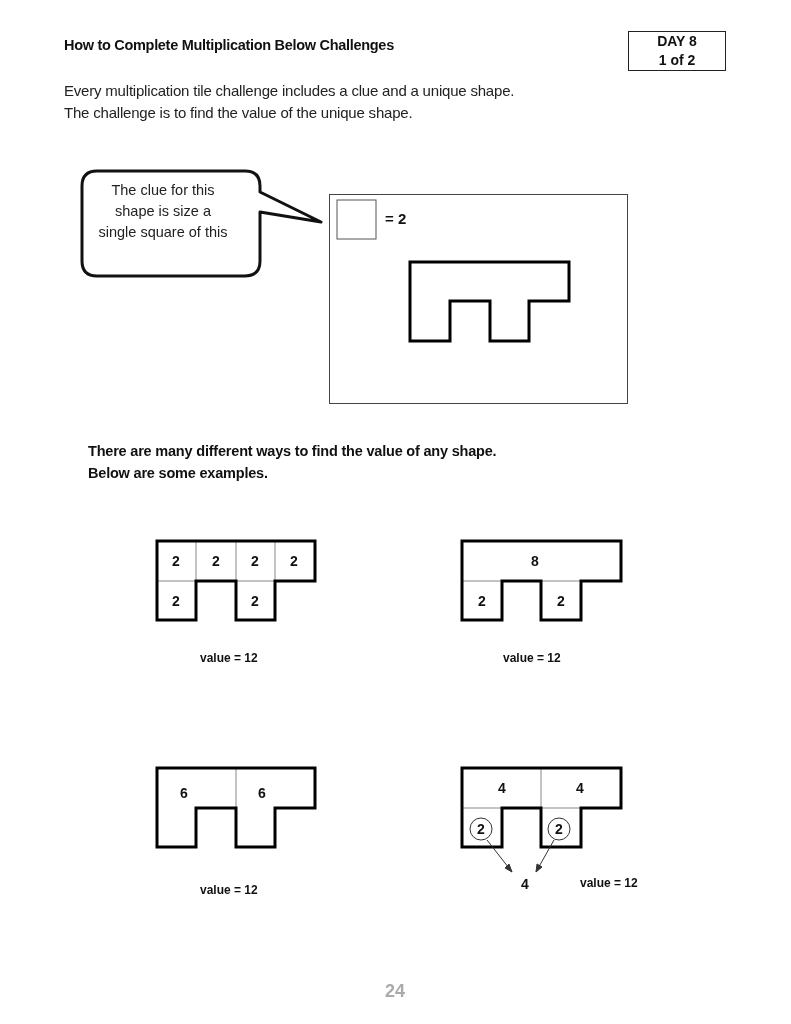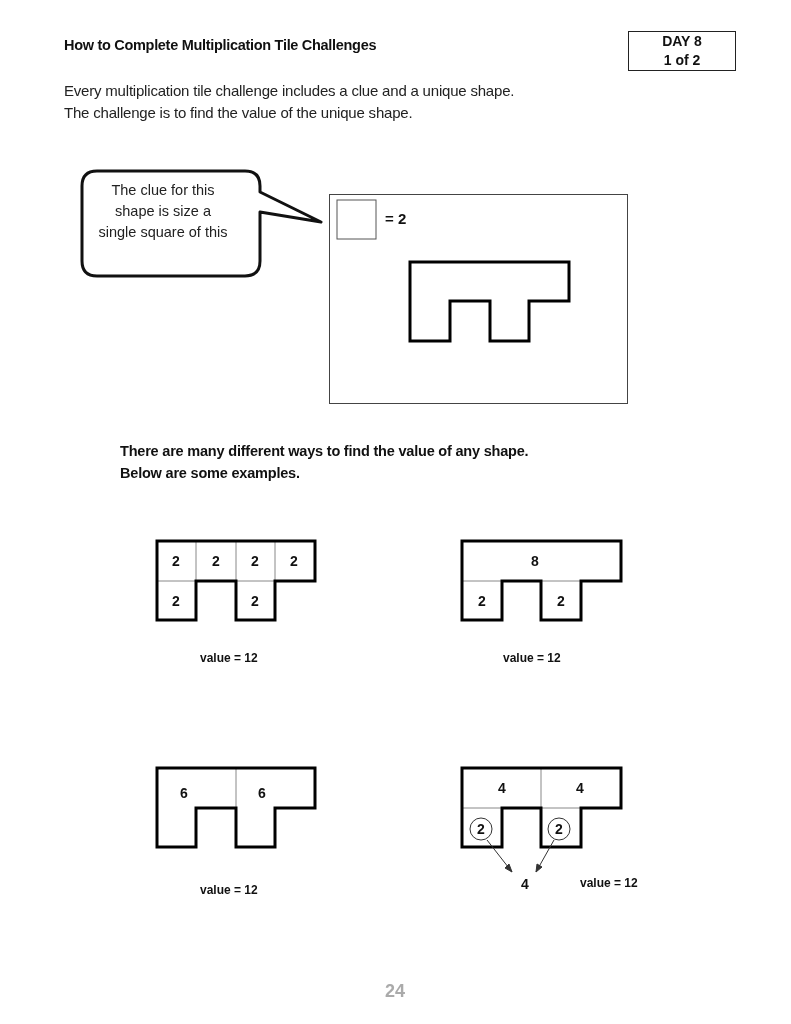--- a/index.html
+++ b/index.html
@@ -1,24 +1,24 @@
 <!DOCTYPE html>
 <html><head>
 <meta charset="utf-8">
 <style>
   html, body { margin:0; padding:0; background:#fff; }
   body { width:791px; height:1024px; position:relative; overflow:hidden; font-family:"Liberation Sans", sans-serif; color:#111; }
   .abs { position:absolute; }
   .title { left:64px; top:37px; font-size:14.5px; font-weight:bold; letter-spacing:-0.3px; }
-  .daybox { left:628px; top:31px; width:108px; height:40px; border:1px solid #222; text-align:center; font-size:14px; font-weight:bold; line-height:19px; box-sizing:border-box; padding-top:0px; }
+  .daybox { left:628px; top:31px; width:98px; height:40px; border:1px solid #222; text-align:center; font-size:14px; font-weight:bold; line-height:19px; box-sizing:border-box; padding-top:0px; }
   .intro { left:64px; top:80px; font-size:15px; line-height:22px; color:#222; letter-spacing:-0.2px; }
   .bubble-text { left:78px; top:180px; width:170px; text-align:center; font-size:14.5px; line-height:21px; color:#222; }
   .clue-frame { left:329px; top:194px; width:299px; height:210px; border:1px solid #444; box-sizing:border-box; }
   .clue-eq { left:385px; top:210px; font-size:15px; font-weight:bold; }
-  .ways { left:88px; top:440px; font-size:14.5px; font-weight:bold; line-height:22px; letter-spacing:-0.2px;margin-left:32px; }
+  .ways { left:88px; top:440px; font-size:14.5px; font-weight:bold; line-height:22px; letter-spacing:-0.2px; }
   .num { position:absolute; font-size:14px; font-weight:bold; transform:translate(-50%,-50%); }
   .value { font-size:12px; font-weight:bold; }
   .pagenum { left:385px; top:981px; font-size:18px; font-weight:bold; color:#aaa; }
   svg { position:absolute; left:0; top:0; }
 </style>
 </head>
 <body>
 
 <svg width="791" height="1024">
 
@@ -48,21 +48,21 @@
     <path d="M462,768 L621,768 L621,808 L581,808 L581,847 L541,847 L541,808 L502,808 L502,847 L462,847 Z" fill="none" stroke="#000" stroke-width="3"></path>
     <circle cx="481" cy="829" r="11" fill="#fff" stroke="#333" stroke-width="1"></circle>
     <circle cx="559" cy="829" r="11" fill="#fff" stroke="#333" stroke-width="1"></circle>
     <line x1="487" y1="840" x2="512" y2="872" stroke="#333" stroke-width="1"></line>
     <path d="M512,872 L505,868 L509,864 Z" fill="#333" stroke="#333" stroke-width="1"></path>
     <line x1="554" y1="840" x2="536" y2="872" stroke="#333" stroke-width="1"></line>
     <path d="M536,872 L537,864 L542,867 Z" fill="#333" stroke="#333" stroke-width="1"></path>
   </g>
 </svg>
 
-<div class="abs title">How to Complete Multiplication Tile Challenges</div>
+<div class="abs title">How to Complete Multiplication Below Challenges</div>
 <div class="abs daybox">
   <div>DAY 8</div>
   <div>1 of 2</div>
 </div>
 
 <div class="abs intro">
   <div>Every multiplication tile challenge includes a clue and a unique shape.</div>
   <div>The challenge is to find the value of the unique shape.</div>
 </div>
 

